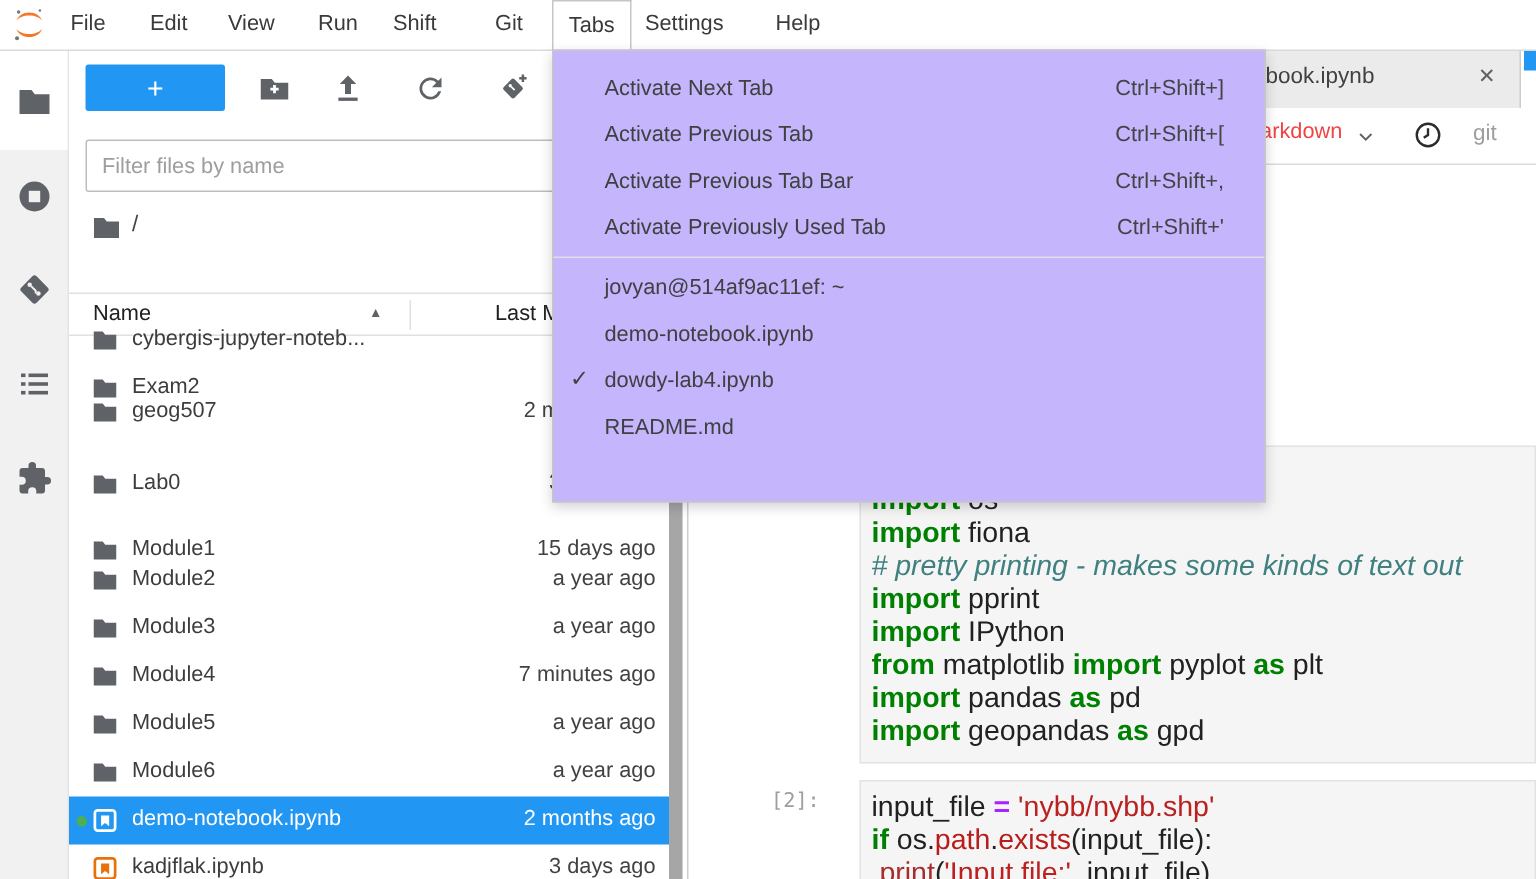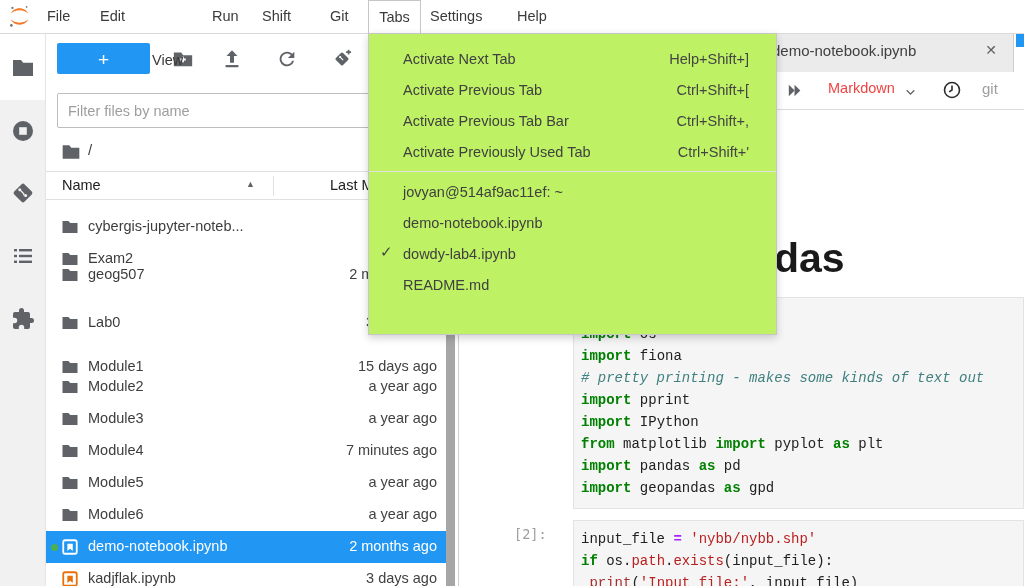--- a/index.html
+++ b/index.html
@@ -10,21 +10,21 @@
   
   .menubar{position:absolute;left:0;top:0;width:1024px;height:33px;background:#fff;
            border-bottom:1px solid #dadada;z-index:6}
   .logo{position:absolute;left:7px;top:4px;width:25px;height:25px}
   .mitem{position:absolute;top:0;height:33px;line-height:33px;font-size:14.5px;color:#3a3a3a;white-space:nowrap}
   .tabs-btn{position:absolute;left:368px;top:0;width:53px;height:34px;background:#fff;
             border:1px solid #c6c6c6;border-bottom:none;z-index:22;box-sizing:border-box;
             text-align:center;line-height:32px;font-size:14.5px;color:#3a3a3a}
 
   
-  .dropdown{position:absolute;left:368px;top:33px;width:409px;height:302px;background:#bef264;
+  .dropdown{position:absolute;left:368px;top:33px;width:476px;height:302px;background:#c4b5fd;
             border:1px solid #c6c6c6;box-shadow:0 3px 8px rgba(0,0,0,.18);z-index:20;
             box-sizing:border-box;padding-top:9px}
   .menu-item{position:relative;height:31px;display:flex;align-items:center;
              justify-content:space-between;padding:0 27px 0 34px;font-size:14.5px;color:#404040}
   .mi-shortcut{color:#444;white-space:pre}
   .mi-check{position:absolute;left:11px;top:5px;font-size:15px;color:#424242}
   .menu-sep{height:1px;background:#e0e0e0;margin:4px 0}
 
   
   .sidebar{position:absolute;left:0;top:33px;width:46px;height:553px;background:#f1f1f1;
@@ -38,21 +38,21 @@
   .new-btn{position:absolute;left:11px;top:10px;width:93px;height:31px;background:#2196f3;
            border:none;border-radius:2px;color:#fff;font-size:19px;line-height:31px;text-align:center}
   .fb-tool{position:absolute;top:15px;width:22px;height:22px;color:#5f6368}
   .filter{position:absolute;left:11px;top:60px;width:391px;height:35px;box-sizing:border-box;
           border:1px solid #bdbdbd;border-radius:2px;font-size:14.5px;padding:0 10px;color:#333;
           font-family:"Liberation Sans",sans-serif;outline:none}
   .filter::placeholder{color:#9e9e9e}
   .crumbs{position:absolute;left:0;top:107px;height:26px}
   .crumb-folder{position:absolute;left:15px;top:2px;width:20px;height:20px;color:#5f6368}
   .crumb-sep{position:absolute;left:42px;top:1px;font-size:15px;color:#424242}
-  .fb-header{position:absolute;left:0;top:138px;width:413px;height:29px;box-sizing:border-box;
+  .fb-header{position:absolute;left:0;top:162px;width:413px;height:29px;box-sizing:border-box;
              border-top:1px solid #e0e0e0;border-bottom:1px solid #e0e0e0;font-size:14.5px;color:#212121}
   .col-name{position:absolute;left:16px;top:5px}
   .sort-arrow{position:absolute;left:200px;top:7px;font-size:9px;color:#5f6368}
   .col-div{position:absolute;left:227px;top:4px;width:1px;height:20px;background:#e0e0e0}
   .col-mod{position:absolute;left:284px;top:5px;white-space:nowrap}
   #file-rows{position:absolute;left:0;top:178px;width:400px}
   .frow{position:absolute;left:0;width:400px;height:32px;font-size:14.5px;color:#3d3d3d}
   .frow .ficon{position:absolute;left:15px;top:7px;width:18px;height:18px;color:#5f6368}
   .frow .fname{position:absolute;left:42px;top:7px;white-space:nowrap}
   .frow .fdate{position:absolute;right:9px;top:7px;white-space:nowrap;color:#424242}
@@ -79,21 +79,21 @@
   .runall{position:absolute;left:326px;top:10px;width:17px;height:17px;color:#5f6368}
   .celltype{position:absolute;left:368px;top:8px;font-size:14.5px;color:#ef4444}
   .caret{position:absolute;left:444px;top:13px;width:13px;height:13px;color:#5f6368}
   .clock{position:absolute;left:482px;top:8px;width:20px;height:20px;color:#2b2b2b}
   .git-label{position:absolute;left:522px;top:8px;font-size:15px;color:#9e9e9e}
   .md-heading{position:absolute;left:314px;top:202px;font-size:41px;font-weight:600;color:#1a1a1a;white-space:nowrap}
   .cell{position:absolute;left:113px;right:0;background:#f5f5f5;border:1px solid #e3e3e3;
         box-sizing:border-box;overflow:hidden}
   .cell-1{top:264px;height:212px;padding:25px 0 0 7px}
   .cell-2{top:487px;height:99px;padding:7px 0 0 7px}
-  .codeline{font-family:Liberation Mono, monospace;font-size:14px;line-height:22px;white-space:pre}
+  .codeline{font-family:Liberation Sans, sans-serif;font-size:19px;line-height:22px;white-space:pre}
   .prompt{position:absolute;left:54px;top:493px;font-family:"DejaVu Sans Mono",monospace;
           font-size:13.5px;color:#9e9e9e}
   .tok-k{color:#008000;font-weight:600}
   .tok-c{color:#408080;font-style:italic}
   .tok-s{color:#ba2121}
   .tok-o{color:#aa22ff;font-weight:600}
   .tok-p{color:#b91c1c}
   .tok-b{color:#a72d2d}
   .tok-n{color:#212121}
 </style>
@@ -108,34 +108,34 @@
         <path d="M12 6.1c-3.6 0-6.7 1.3-8.2 3.2 1-3 4.3-5.2 8.2-5.2s7.2 2.2 8.2 5.2C18.7 7.4 15.6 6.1 12 6.1z" fill="#f37726"></path>
         <path d="M12 17.9c3.6 0 6.7-1.3 8.2-3.2-1 3-4.3 5.2-8.2 5.2s-7.2-2.2-8.2-5.2c1.5 1.9 4.6 3.2 8.2 3.2z" fill="#f37726"></path>
         <circle cx="5.2" cy="3.8" r="1.1" fill="#767677"></circle>
         <circle cx="18.8" cy="2.8" r="0.8" fill="#767677"></circle>
         <circle cx="4.2" cy="20.6" r="1.3" fill="#767677"></circle>
       </svg>
     </span>
     <div id="menubar-items">
         <span class="mitem" style="left: 47px;">File</span>
         <span class="mitem" style="left: 100px;">Edit</span>
-        <span class="mitem" style="left: 152px; margin-top: 44px;">View</span>
+        <span class="mitem" style="left: 152px;">View</span>
         <span class="mitem" style="left: 212px;">Run</span>
         <span class="mitem" style="left: 262px;">Shift</span>
         <span class="mitem" style="left: 330px;">Git</span>
         <span class="mitem" style="left: 430px;">Settings</span>
         <span class="mitem" style="left: 517px;">Help</span>
       </div>
     <div class="tabs-btn" id="tabs-button">Tabs</div>
   </div>
 
   <div class="dropdown" id="dropdown">
       <div class="menu-item">
         <span class="mi-label">Activate Next Tab</span>
-        <span class="mi-shortcut">Help+Shift+]</span>
+        <span class="mi-shortcut">Ctrl+Shift+]</span>
       </div>
       <div class="menu-item">
         <span class="mi-label">Activate Previous Tab</span>
         <span class="mi-shortcut">Ctrl+Shift+[</span>
       </div>
       <div class="menu-item">
         <span class="mi-label">Activate Previous Tab Bar</span>
         <span class="mi-shortcut">Ctrl+Shift+,</span>
       </div>
       <div class="menu-item">

